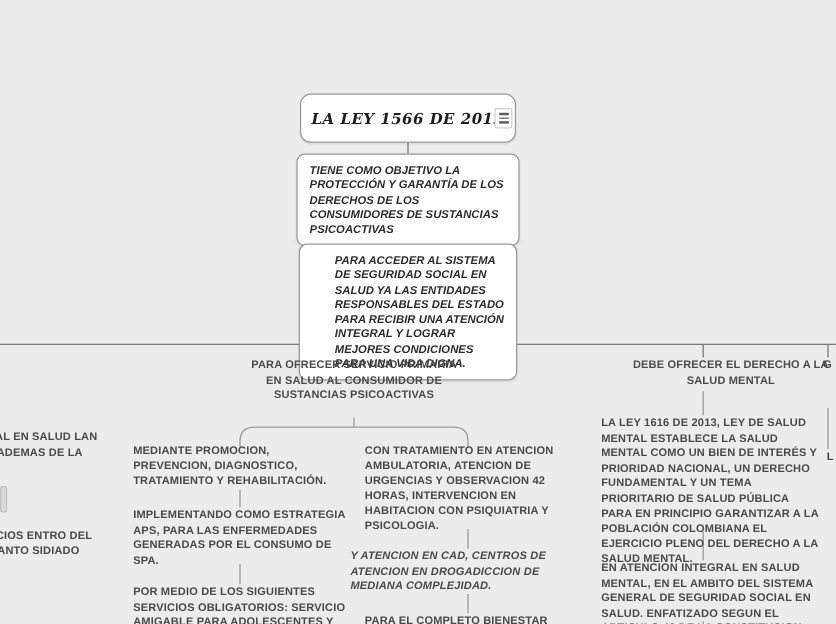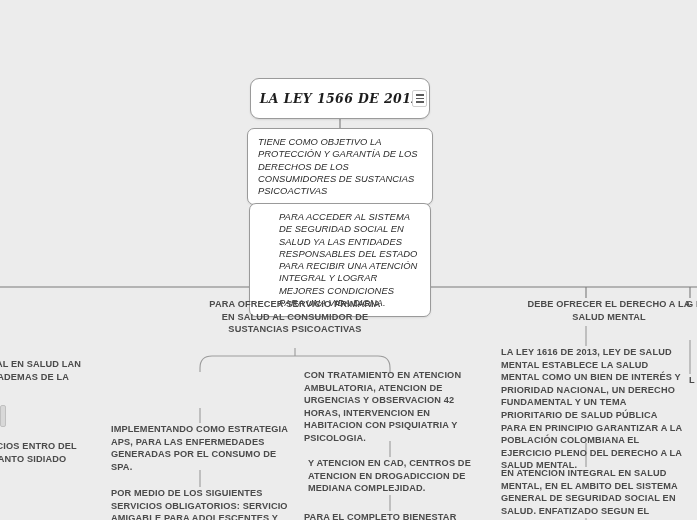--- a/index.html
+++ b/index.html
@@ -86,21 +86,21 @@
     background: #ffffff;
     border: 1px solid #9a9a9a;
     border-radius: 7px;
     box-sizing: border-box;
     padding: 7px 9px 7px 10px;
     box-shadow: 0 1px 2px rgba(0,0,0,0.08);
   }
   .boxed-node .txt {
     font-family: "Liberation Sans", sans-serif;
     font-style: italic;
-    font-weight: normal;
+    font-weight: bold;
     font-size: 9.4px;
     line-height: 12.3px;
     color: #2b2b2b;
     letter-spacing: 0.05px;
   }
   #node-objetivo { left: 247px; top: 128px; width: 186px; }
   #node-acceder  { left: 249px; top: 203px; width: 182px; padding-left: 29px; }
 
   
   .plain-node {
@@ -120,21 +120,21 @@
   #branch-mental   { left: 497px; top: 298px; width: 178px; margin-left: 23px; }
   #branch-right    { left: 686px; top: 298px; width: 120px; }
   #branch-left     { left: -118px; top: 298px; width: 186px; }
 
   
   #leaf-promocion    { left: 111px; top: 369px;  width: 180px; }
   #leaf-aps          { left: 111px; top: 423px;  width: 185px; }
   #leaf-servicios    { left: 111px; top: 487px;  width: 182px; }
 
   #leaf-tratamiento  { left: 304px; top: 369px;  width: 178px; }
-  #leaf-cad          { left: 308px; top: 457px;  width: 178px; }
+  #leaf-cad          { left: 292px; top: 457px;  width: 178px; font-style: italic; }
   #leaf-bienestar    { left: 304px; top: 511px;  width: 180px; }
 
   #leaf-ley1616      { left: 501px; top: 346px;  width: 182px; }
   #leaf-integral     { left: 501px; top: 467px;  width: 180px; }
 
   #leaf-rightcol     { left: 689px; top: 374px;  width: 120px; }
   #leaf-leftcol1     { left: -96px; top: 358px;  width: 180px; }
   #leaf-leftcol2     { left: -96px; top: 440px;  width: 180px; }
 
   
@@ -219,20 +219,21 @@
   <div class="plain-node center head" id="branch-primaria">PARA OFRECER  SERVICIO PRIMARIA EN SALUD AL CONSUMIDOR DE SUSTANCIAS PSICOACTIVAS</div>
 
   <div class="plain-node center head" id="branch-mental">DEBE OFRECER EL DERECHO A LA SALUD MENTAL</div>
 
   <div class="plain-node head" id="branch-right">G L L</div>
 
   <div class="plain-node" id="leaf-leftcol1">S, COMISION DE GRAL EN SALUD LAN OBLIGATORIO OSS, ADEMAS DE LA POR CAPITACION</div>
   <div class="stub"></div>
   <div class="plain-node" id="leaf-leftcol2">STORNOS S BENEFICIOS ENTRO DEL PLAN SALUD POS, TANTO SIDIADO COMO</div>
 
+  <div class="plain-node" id="leaf-promocion">MEDIANTE PROMOCION, PREVENCION, DIAGNOSTICO, TRATAMIENTO Y REHABILITACIÓN.</div>
   <div class="plain-node" id="leaf-aps">IMPLEMENTANDO COMO ESTRATEGIA APS, PARA LAS ENFERMEDADES GENERADAS POR EL CONSUMO DE SPA.</div>
   <div class="plain-node" id="leaf-servicios">POR MEDIO DE LOS SIGUIENTES SERVICIOS OBLIGATORIOS: SERVICIO AMIGABLE PARA ADOLESCENTES Y JOVENES, UNIDAD DE SALUD MENTAL</div>
 
   <div class="plain-node" id="leaf-tratamiento">CON TRATAMIENTO EN ATENCION AMBULATORIA, ATENCION DE URGENCIAS Y OBSERVACION 42 HORAS, INTERVENCION EN HABITACION CON PSIQUIATRIA Y PSICOLOGIA.</div>
   <div class="plain-node" id="leaf-cad">Y ATENCION EN CAD, CENTROS DE ATENCION EN DROGADICCION DE MEDIANA COMPLEJIDAD.</div>
   <div class="plain-node" id="leaf-bienestar">PARA EL COMPLETO BIENESTAR</div>
 
   <div class="plain-node" id="leaf-ley1616">LA LEY 1616 DE 2013, LEY DE SALUD MENTAL ESTABLECE LA SALUD MENTAL COMO UN BIEN DE INTERÉS Y PRIORIDAD NACIONAL, UN DERECHO FUNDAMENTAL Y UN TEMA PRIORITARIO DE SALUD PÚBLICA PARA EN PRINCIPIO GARANTIZAR A LA POBLACIÓN COLOMBIANA EL EJERCICIO PLENO DEL DERECHO A LA SALUD MENTAL.</div>
   <div class="plain-node" id="leaf-integral">EN ATENCION INTEGRAL EN SALUD MENTAL, EN EL AMBITO DEL SISTEMA GENERAL DE SEGURIDAD SOCIAL EN SALUD. ENFATIZADO SEGUN EL ARTICULO 49 DE LA CONSTITUCION POLITICA DE COLOMBIA</div>
 

